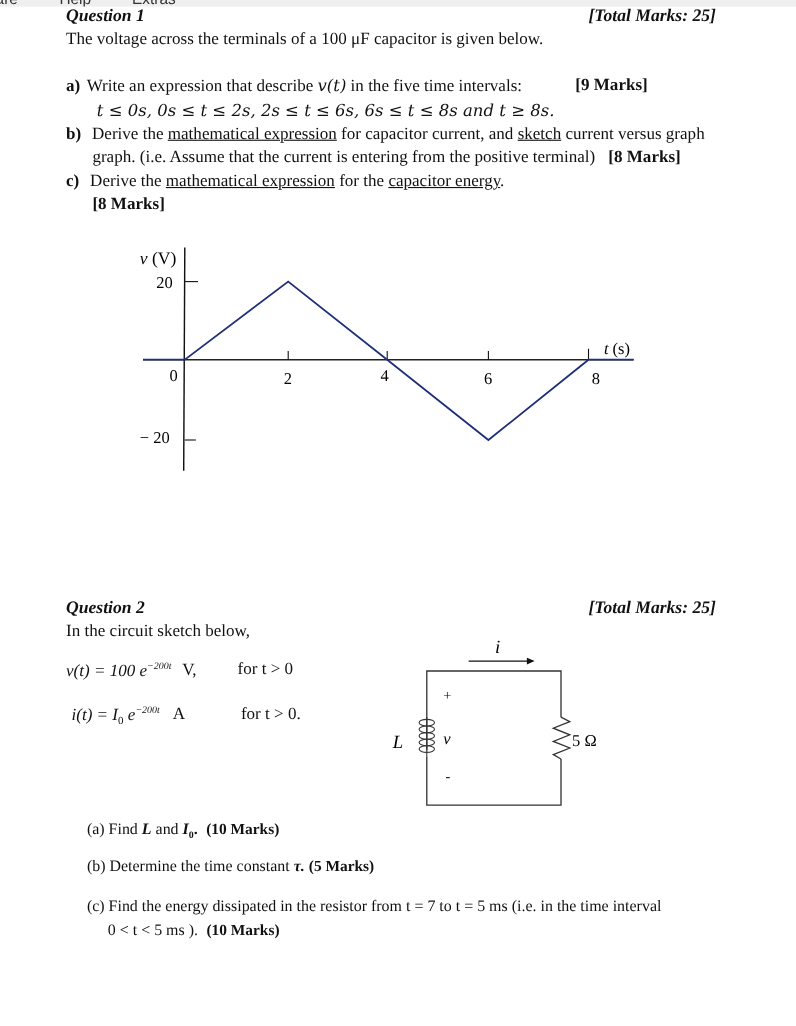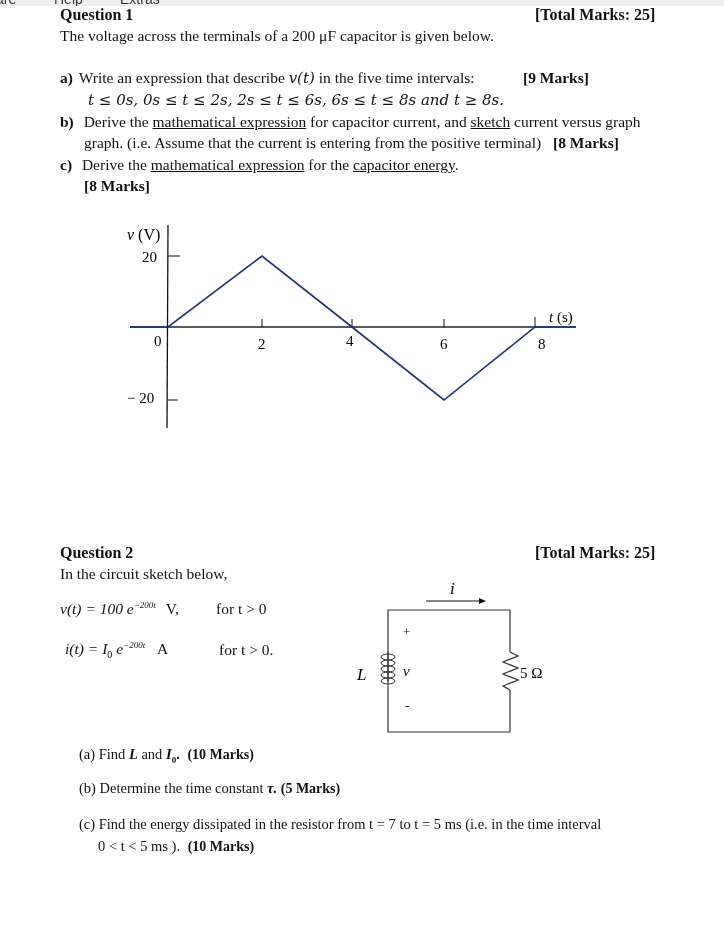--- a/index.html
+++ b/index.html
@@ -2,41 +2,41 @@
 <html><head>
 <meta charset="utf-8">
 <style>
   html,body{margin:0;padding:0;}
   body{width:724px;height:933px;background:#ffffff;position:relative;overflow:hidden;
        font-family:"Liberation Serif","DejaVu Serif",serif;color:#111;}
   .menubar{position:absolute;left:0;top:0;width:724px;height:6px;background:#efefef;overflow:hidden;}
   .menubar span{position:absolute;top:-9px;font-family:"Liberation Sans","DejaVu Sans",sans-serif;font-size:14px;color:#333;}
   .abs{position:absolute;white-space:nowrap;}
   .bold{font-weight:bold;}
-  .q-title{font-size:16px;font-weight:bold;}
+  .q-title{font-size:16px;font-weight:bold;font-style:italic;}
   .body-text{font-size:15.5px;}
   .u{text-decoration:underline;}
   .math{font-family:"DejaVu Serif",serif;font-style:italic;font-size:15px;}
   .small{font-size:14px;}
   .ital{font-style:italic;}
   sup{font-size:9px;}
   svg text{font-family:"Liberation Serif","DejaVu Serif",serif;}
 </style>
 </head>
 <body>
 
 <div class="menubar">
   <span style="left:-4px">are</span>
   <span style="left:54px">Help</span>
   <span style="left:120px">Extras</span>
 </div>
 
 <div class="abs q-title" style="left:60px;top:6px">Question 1</div>
 <div class="abs q-title" style="left:535px;top:6px">[Total Marks: 25]</div>
-<div class="abs body-text" style="left:60px;top:27px">The voltage across the terminals of a 200 μF capacitor is given below.</div>
+<div class="abs body-text" style="left:60px;top:27px">The voltage across the terminals of a 100 μF capacitor is given below.</div>
 
 <div class="abs body-text" style="left:60px;top:69px">
   <span class="bold">a)</span>
   <span style="margin-left:2px">Write an expression that describe</span>
   <span class="math">v(t)</span>
   <span>in the five time intervals:</span>
 </div>
 <div class="abs body-text bold" style="left:523px;top:69px">[9 Marks]</div>
 <div class="abs math" style="left:88px;top:91px">t ≤ 0s,  0s ≤ t ≤ 2s,  2s ≤ t ≤ 6s, 6s ≤ t ≤ 8s and t ≥ 8s.</div>
 

